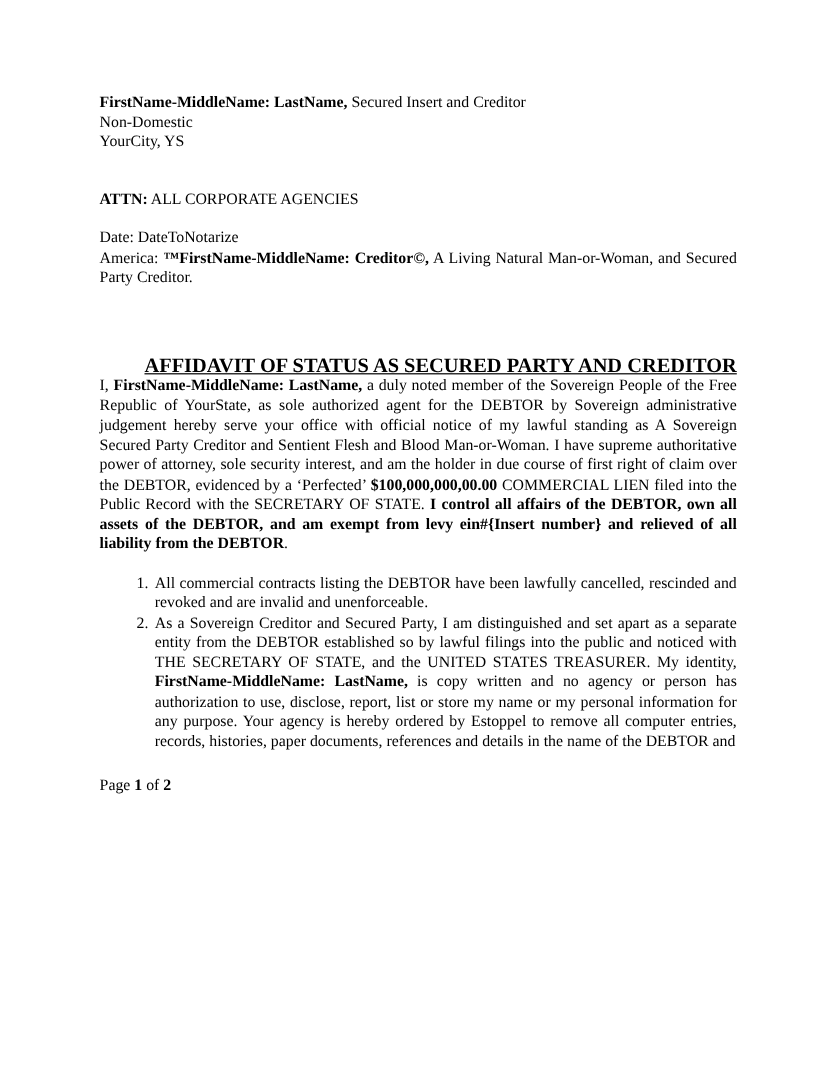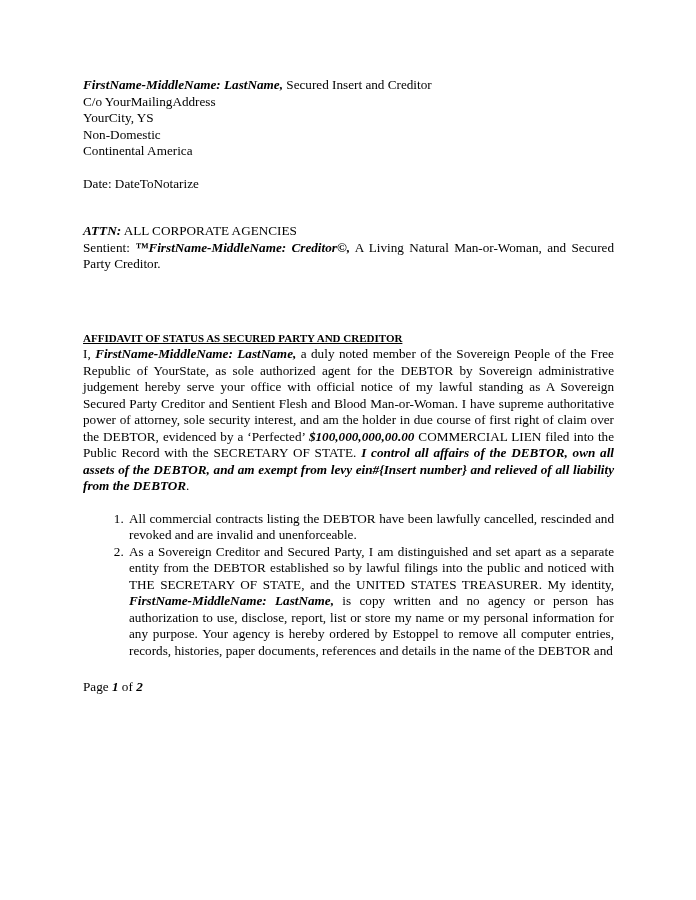--- a/index.html
+++ b/index.html
@@ -13,36 +13,36 @@
     height: 900px;
     background: #ffffff;
     box-sizing: border-box;
     padding: 77px 82px 0 83px;
     font-family: "Liberation Serif", "DejaVu Serif", serif;
     font-size: 13.2px;
     line-height: 16.5px;
     color: #000000;
     overflow: hidden;
   }
-  .b { font-weight: bold; font-style: italic; }
+  .b { font-weight: bold; }
   .line { white-space: pre-wrap; }
   p.para {
     margin: 0;
     text-align: justify;
   }
   .attn-line  { margin-top: 31px; }
   .date-line  { margin-top: 16px; }
   .debtor-para   { margin-top: 45px; }
   .creditor-para { margin-top: 16px; }
   .doc-title {
     margin: 57px 0 0 0;
-    font-size: 11px;
+    font-size: 17px;
     line-height: 16.5px;
     font-weight: bold;
-    text-align: left;
+    text-align: right;
     text-decoration: underline;
   }
   .affidavit-para { margin-top: 22px; }
   .notice-para    { margin-top: 16px; }
   ol.notice-list {
     margin: 16px 0 0 0;
     padding: 0 0 0 21px;
     list-style: decimal outside;
   }
   ol.notice-list > li {
@@ -54,32 +54,30 @@
     margin-top: 20px;
   }
 </style>
 </head>
 <body>
 
 <div class="page">
 
   <div class="letterhead">
     <div class="line"><span class="b">FirstName-MiddleName: LastName,</span><span> Secured Insert and Creditor</span></div>
-    <div class="line"><span>C/o YourMailingAddress</span></div>
+    <div class="line"><span>Non-Domestic</span></div>
     <div class="line"><span>YourCity, YS</span></div>
-    <div class="line"><span>Non-Domestic</span></div>
-    <div class="line"><span>Continental America</span></div>
   </div>
+
+  <div class="line attn-line"><span class="b">ATTN:</span><span> ALL CORPORATE AGENCIES</span></div>
 
   <div class="line date-line"><span>Date: DateToNotarize</span></div>
 
-  <div class="line attn-line"><span class="b">ATTN:</span><span> ALL CORPORATE AGENCIES</span></div>
 
-
-  <p class="para creditor-para"><span>Sentient: </span><span class="b">™FirstName-MiddleName: Creditor©,</span><span> A Living Natural Man-or-Woman, and Secured Party Creditor.</span></p>
+  <p class="para creditor-para"><span>America: </span><span class="b">™FirstName-MiddleName: Creditor©,</span><span> A Living Natural Man-or-Woman, and Secured Party Creditor.</span></p>
 
   <h1 class="doc-title">AFFIDAVIT OF STATUS AS SECURED PARTY AND CREDITOR</h1>
 
   <p class="para affidavit-para"><span>I, </span><span class="b">FirstName-MiddleName: LastName,</span><span> a duly noted member of the Sovereign People of the Free Republic of YourState, as sole authorized agent for the DEBTOR by Sovereign administrative judgement hereby serve your office with official notice of my lawful standing as A Sovereign Secured Party Creditor and Sentient Flesh and Blood Man-or-Woman. I have supreme authoritative power of attorney, sole security interest, and am the holder in due course of first right of claim over the DEBTOR, evidenced by a ‘Perfected’ </span><span class="b">$100,000,000,00.00</span><span> COMMERCIAL LIEN filed into the Public Record with the SECRETARY OF STATE. </span><span class="b">I control all affairs of the DEBTOR, own all assets of the DEBTOR, and am exempt from levy ein#{Insert number} and relieved of all liability from the DEBTOR</span><span>.</span></p>
 
 
   <ol class="notice-list">
     <li><span>All commercial contracts listing the DEBTOR have been lawfully cancelled, rescinded and revoked and are invalid and unenforceable.</span></li>
     <li><span>As a Sovereign Creditor and Secured Party, I am distinguished and set apart as a separate entity from the DEBTOR established so by lawful filings into the public and noticed with THE SECRETARY OF STATE, and the UNITED STATES TREASURER. My identity, </span><span class="b">FirstName-MiddleName: LastName,</span><span> is copy written and no agency or person has authorization to use, disclose, report, list or store my name or my personal information for any purpose. Your agency is hereby ordered by Estoppel to remove all computer entries, records, histories, paper documents, references and details in the name of the DEBTOR and</span></li>
   </ol>

